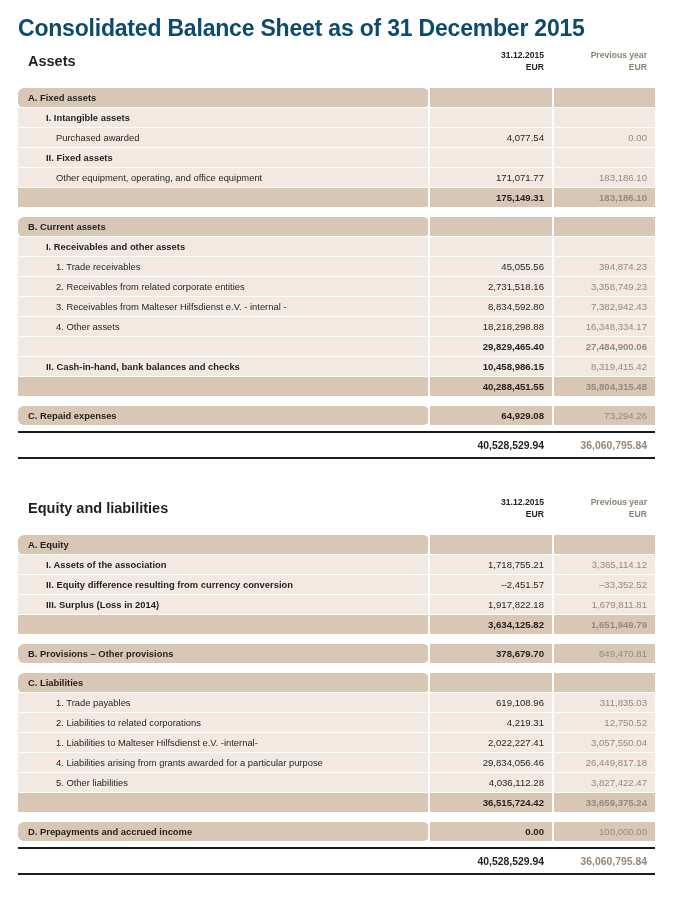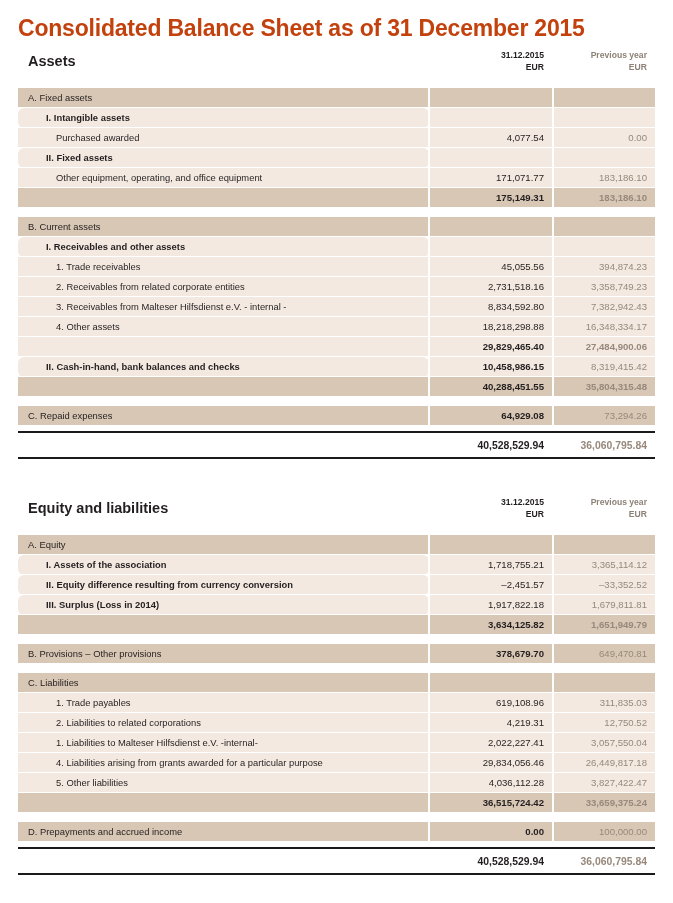--- a/index.html
+++ b/index.html
@@ -15,21 +15,21 @@
     overflow: hidden;
   }
   .page {
     position: relative;
     width: 673px;
     height: 903px;
     box-sizing: border-box;
     padding: 0 18px;
   }
   .doc-title {
-    color: #c2410c;
+    color: #0c4a6e;
     font-size: 23px;
     font-weight: bold;
     letter-spacing: -0.2px;
     line-height: 1;
     padding-top: 17px;
     padding-bottom: 0;
     white-space: nowrap;
   }
 
   table.bs {
@@ -91,22 +91,22 @@
   .bg-light td { background: #f3e9e0; }
 
   
   td.lbl   { border-right: 2px solid #ffffff; }
   td.cur   { border-right: 2px solid #ffffff; }
 
   
   tr.row.sep td { border-bottom: 1.5px solid #ffffff; }
 
   
-  .lv-a  { font-weight: normal; }
-  .lv-i  { font-weight: bold; padding-left: 28px !important; border-radius: 6px; }
+  .lv-a  { font-weight: bold; border-radius: 6px; }
+  .lv-i  { font-weight: bold; padding-left: 28px !important; }
   .lv-n  { padding-left: 38px !important; }
   .lv-d  { padding-left: 38px !important; }
   .num-b { font-weight: bold; }
 
   
   tr.spacer td { height: 10px; background: #ffffff; border: 0; }
   tr.spacer-sm td { height: 6px; background: #ffffff; border: 0; }
 
   
   tr.gt-rule-top td  { height: 0; border-top: 2.6px solid #1a1a1a; background:#fff; }

